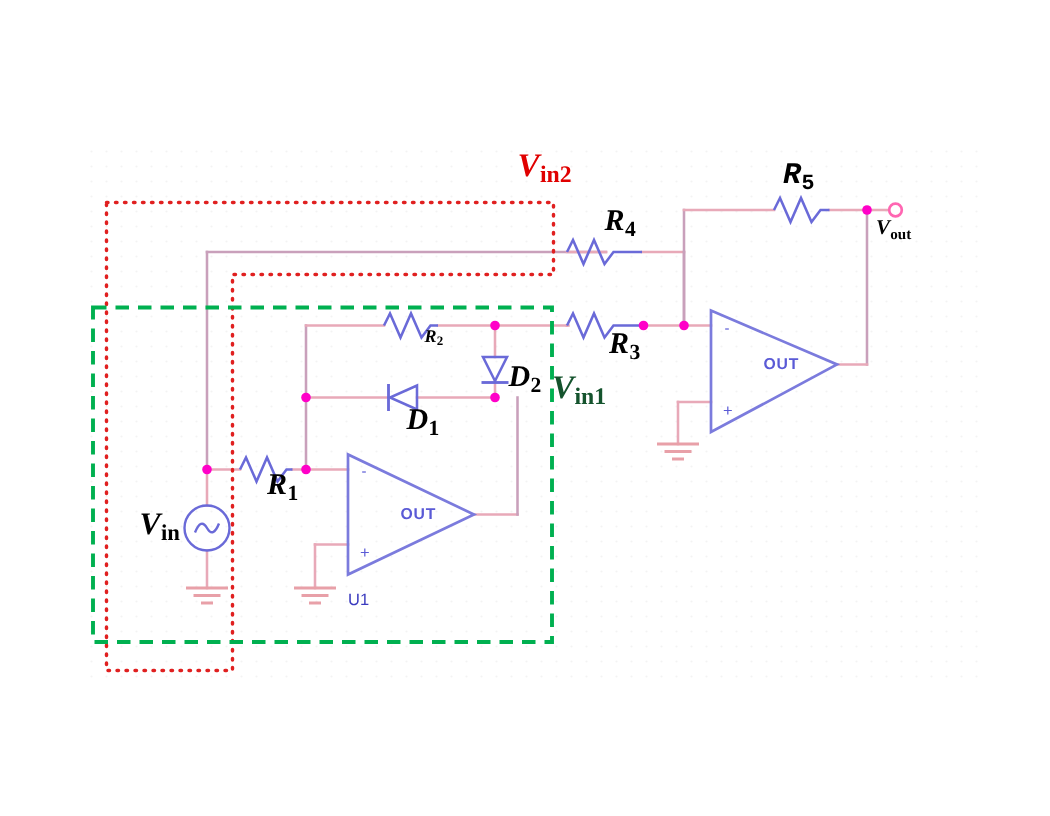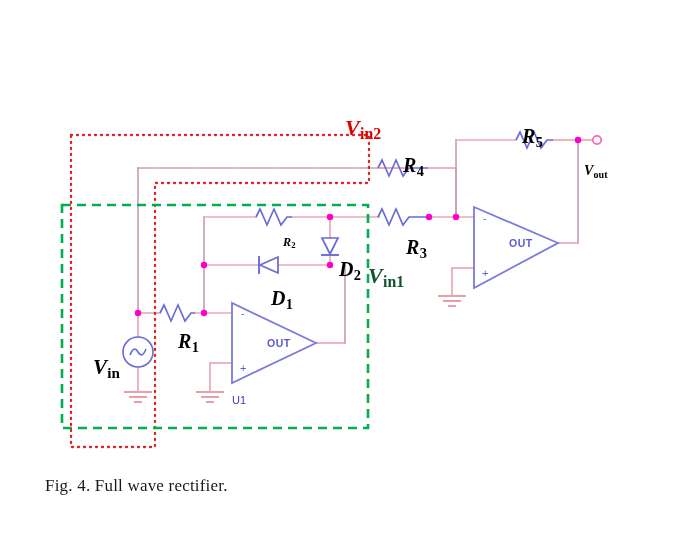--- a/index.html
+++ b/index.html
@@ -16,21 +16,21 @@
     font-family:"Liberation Serif", serif;
     font-size:17px;color:#1a1a1a;letter-spacing:.2px;
     white-space:nowrap;
   }
 
   
   .lbl{
     position:absolute;
     font-family:"Liberation Serif", serif;
     font-style:italic;font-weight:bold;
-    color:#000000;white-space:nowrap;line-height:1;margin-top:18px;
+    color:#000000;white-space:nowrap;line-height:1;
   }
   .lbl .sub{
     font-size:.72em;font-style:normal;font-weight:bold;
     vertical-align:baseline;position:relative;top:.28em;left:.02em;
   }
   .lbl.red{color:#e00000;}
   .lbl.green{color:#14532d;}
 
   .ic-name{
     position:absolute;
@@ -183,31 +183,30 @@
   <div class="lbl" style="left:93px;top:339px;font-size:21px;"><span>V</span><span class="sub">in</span></div>
 
   <div class="lbl" style="left:178px;top:313px;font-size:20px;"><span>R</span><span class="sub">1</span></div>
 
   <div class="lbl" style="left:283px;top:218px;font-size:12px;"><span>R</span><span class="sub">2</span></div>
 
   <div class="lbl" style="left:406px;top:219px;font-size:20px;"><span>R</span><span class="sub">3</span></div>
 
   <div class="lbl" style="left:403px;top:137px;font-size:20px;"><span>R</span><span class="sub">4</span></div>
 
-  <div class="lbl" style="left:522px;top:108px;font-size:20px;"><span>R</span><span class="sub">5</span></div>
+  <div class="lbl" style="left:522px;top:108px;font-size:20px;font-family:Liberation Mono, monospace;"><span>R</span><span class="sub">5</span></div>
 
   <div class="lbl" style="left:271px;top:270px;font-size:20px;"><span>D</span><span class="sub">1</span></div>
 
   <div class="lbl" style="left:339px;top:241px;font-size:20px;"><span>D</span><span class="sub">2</span></div>
 
   <div class="lbl red" style="left:345px;top:99px;font-size:22px;"><span>V</span><span class="sub">in2</span></div>
 
   <div class="lbl green" style="left:368px;top:247px;font-size:22px;"><span>V</span><span class="sub">in1</span></div>
 
   <div class="lbl" style="left:584px;top:146px;font-size:14px;"><span>V</span><span class="sub">out</span></div>
 
   <div class="op-out" style="left:267px;top:337px;">OUT</div>
   <div class="op-out" style="left:509px;top:237px;">OUT</div>
   <div class="ic-name" style="left:232px;top:374px;">U1</div>
 
-  <div class="caption">Fig. 4. Full wave rectifier.</div>
 
 </div>
 
 </body></html>

